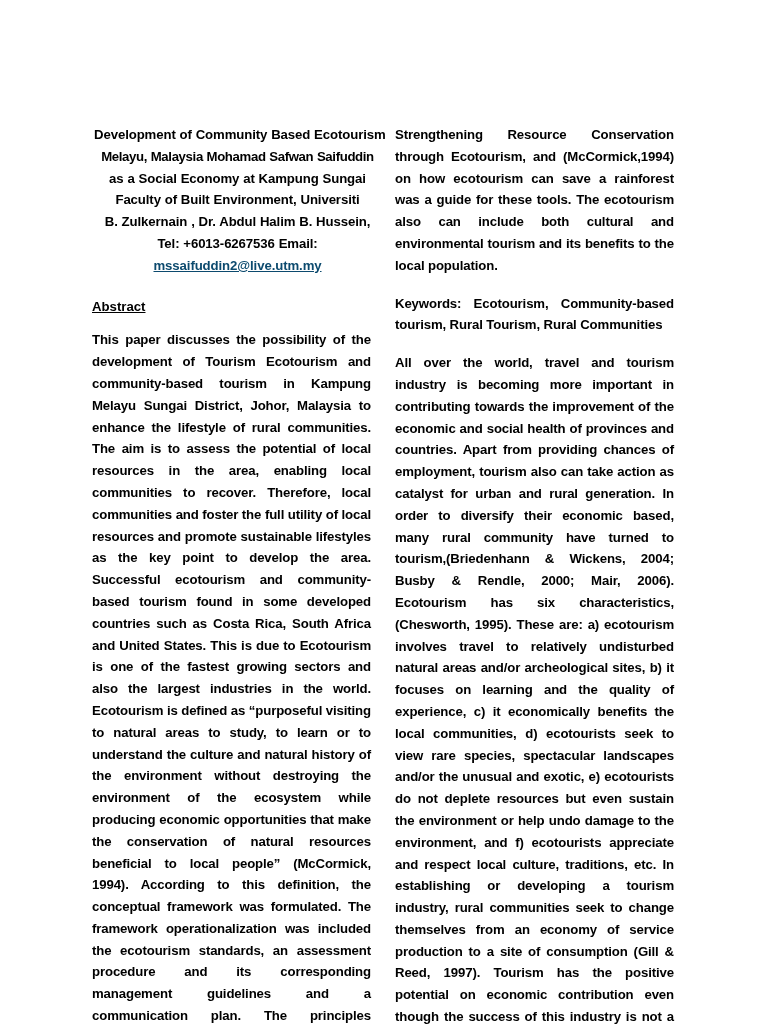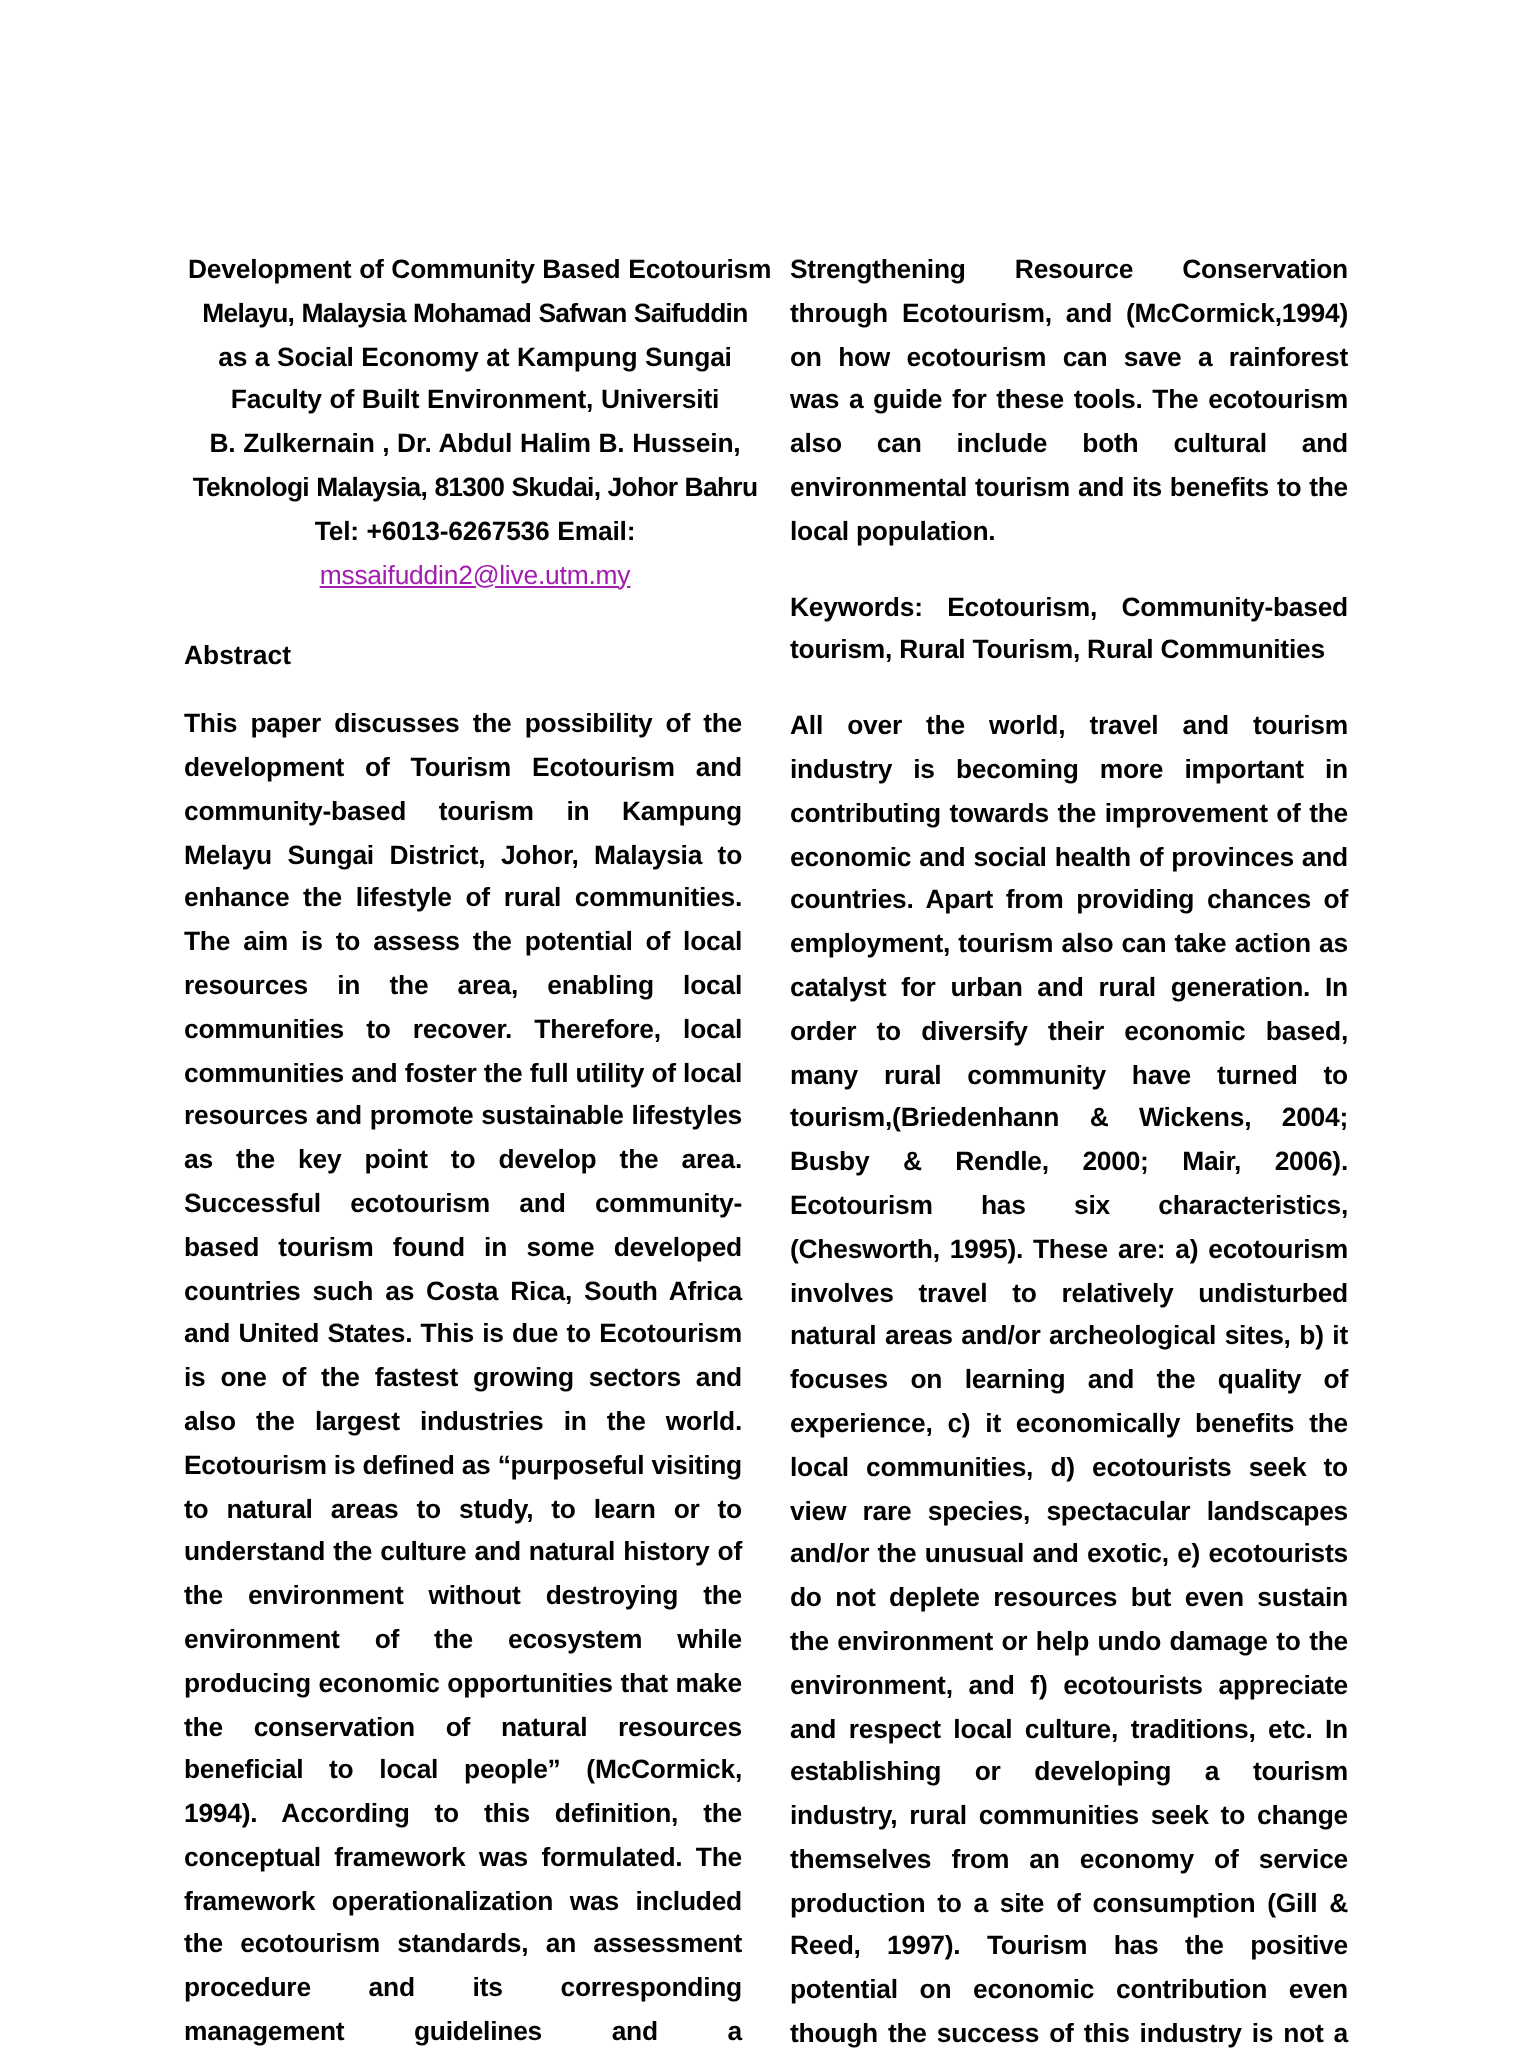--- a/index.html
+++ b/index.html
@@ -56,34 +56,35 @@
   .title-line {
     display: block;
     white-space: nowrap;
   }
   .title-line.wide {
     letter-spacing: -0.35px;
   }
 
   .email-link {
     display: block;
-    color: #a21caf;
+    color: #0c4a6e;
     text-decoration: underline;
-    font-weight: normal;
+    font-weight: bold;
     white-space: nowrap;
   }
 
   
   h2.section-heading {
     font-size: 13.2px;
     font-weight: bold;
     line-height: 21.8px;
     margin: 19px 0 12px 0;
     padding: 0;
     text-align: left;
+    text-decoration: underline;
   }
 
   
   p.body-par {
     font-size: 13.2px;
     font-weight: bold;
     line-height: 21.8px;
     text-align: justify;
     text-justify: inter-word;
     margin: 0 12px 17px 0;
@@ -107,21 +108,20 @@
   <div id="columns">
 
     <div class="column">
 
       <div class="title-block">
         <span class="title-line">Development of Community Based Ecotourism</span>
         <span class="title-line wide">Melayu, Malaysia Mohamad Safwan Saifuddin</span>
         <span class="title-line">as a Social Economy at Kampung Sungai</span>
         <span class="title-line">Faculty of Built Environment, Universiti</span>
         <span class="title-line">B. Zulkernain , Dr. Abdul Halim B. Hussein,</span>
-        <span class="title-line wide">Teknologi Malaysia, 81300 Skudai, Johor Bahru</span>
         <span class="title-line">Tel: +6013-6267536 Email:</span>
         <a class="email-link" href="#">mssaifuddin2@live.utm.my</a>
       </div>
 
       <h2 class="section-heading">Abstract</h2>
 
       <p class="body-par">This paper discusses the possibility of the development of Tourism Ecotourism and community-based tourism in Kampung Melayu Sungai District, Johor, Malaysia to enhance the lifestyle of rural communities. The aim is to assess the potential of local resources in the area, enabling local communities to recover. Therefore, local communities and foster the full utility of local resources and promote sustainable lifestyles as the key point to develop the area. Successful ecotourism and community-based tourism found in some developed countries such as Costa Rica, South Africa and United States. This is due to Ecotourism is one of the fastest growing sectors and also the largest industries in the world. Ecotourism is defined as “purposeful visiting to natural areas to study, to learn or to understand the culture and natural history of the environment without destroying the environment of the ecosystem while producing economic opportunities that make the conservation of natural resources beneficial to local people” (McCormick, 1994). According to this definition, the conceptual framework was formulated. The framework operationalization was included the ecotourism standards, an assessment procedure and its corresponding management guidelines and a communication plan. The principles presented by (Jeffries,1997) on biodiversity and conservation(Kersten,1997) on Community Based Ecotourism and Community Building (Kusler, 1991) on</p>
 
     </div>
 

